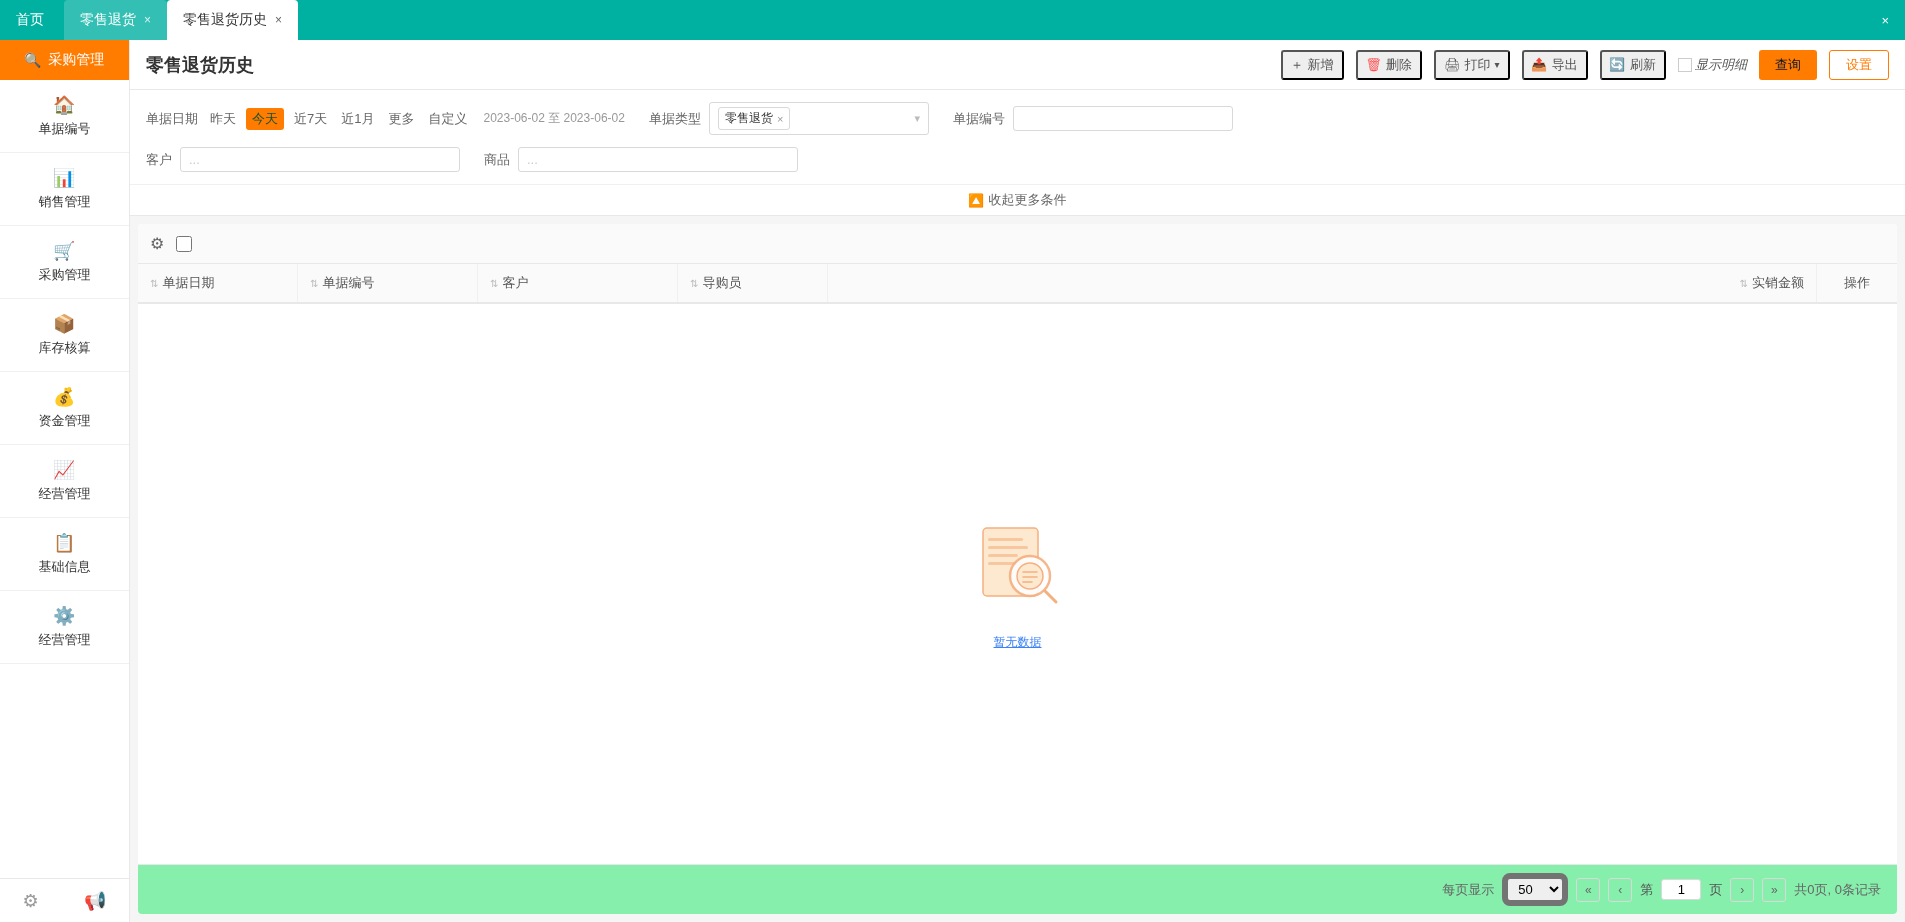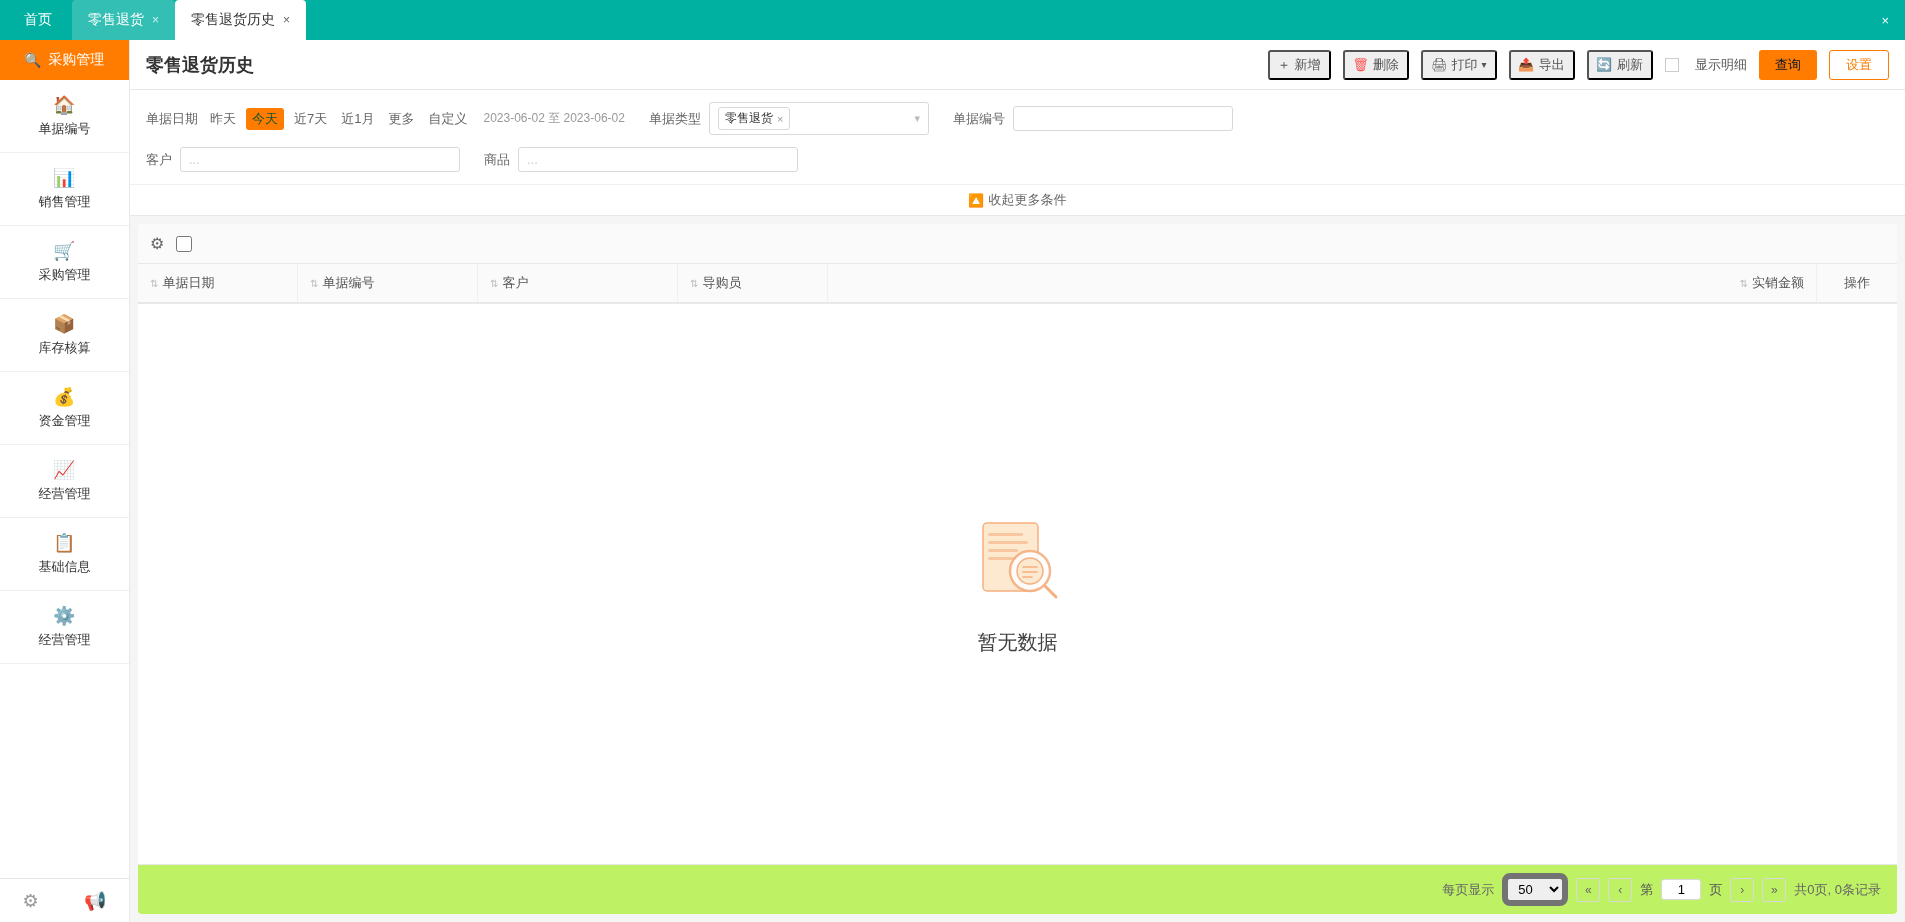--- a/index.html
+++ b/index.html
@@ -4,21 +4,21 @@
   <style>
     * { box-sizing: border-box; margin: 0; padding: 0; font-family: "Microsoft YaHei", "PingFang SC", sans-serif; }
     body { width: 1905px; height: 922px; overflow: hidden; display: flex; flex-direction: column; background: #f5f5f5; }
 
     
     .top-bar {
       height: 40px;
       background: #00b0a0;
       display: flex;
       align-items: center;
-      padding-left: 8px;
+      padding-left: 0;
       flex-shrink: 0;
     }
     .tab-item {
       height: 40px;
       display: flex;
       align-items: center;
       padding: 0 16px;
       font-size: 14px;
       color: #fff;
       cursor: pointer;
@@ -174,23 +174,24 @@
       color: #ff7c00;
       border: 1px solid #ff7c00;
       padding: 5px 16px;
       border-radius: 3px;
       font-size: 13px;
       cursor: pointer;
     }
     .display-label {
       display: flex;
       align-items: center;
-      gap: 16px;
+      gap: 3px;
       font-size: 13px;
       color: #555;
+      font-style: italic;
     }
     .checkbox-display {
       width: 14px;
       height: 14px;
       border: 1px solid #ccc;
       background: #fff;
       cursor: pointer;
     }
 
     
@@ -348,36 +349,37 @@
       flex-direction: column;
       align-items: center;
       justify-content: center;
       gap: 16px;
     }
     .empty-icon {
       width: 120px;
       height: 100px;
     }
     .empty-text {
-      font-size: 20px;
-      color: #404040;
+      font-size: 12px;
+      color: #3b82f6;
+      text-decoration: underline;
     }
 
     
     .pagination-bar {
       height: 50px;
       display: flex;
       align-items: center;
       justify-content: flex-end;
       padding: 8px 16px;
       border-top: 1px solid #e8e8e8;
       gap: 8px;
       font-size: 13px;
       color: #555;
-      background: #bef264;
+      background: #86efac;
       flex-shrink: 0;
     }
     .page-size-label { color: #666; }
     .page-size-select {
       border: 6px solid #737373;
       border-radius: 8px;
       padding: 2px 6px;
       font-size: 13px;
       cursor: pointer;
     }

